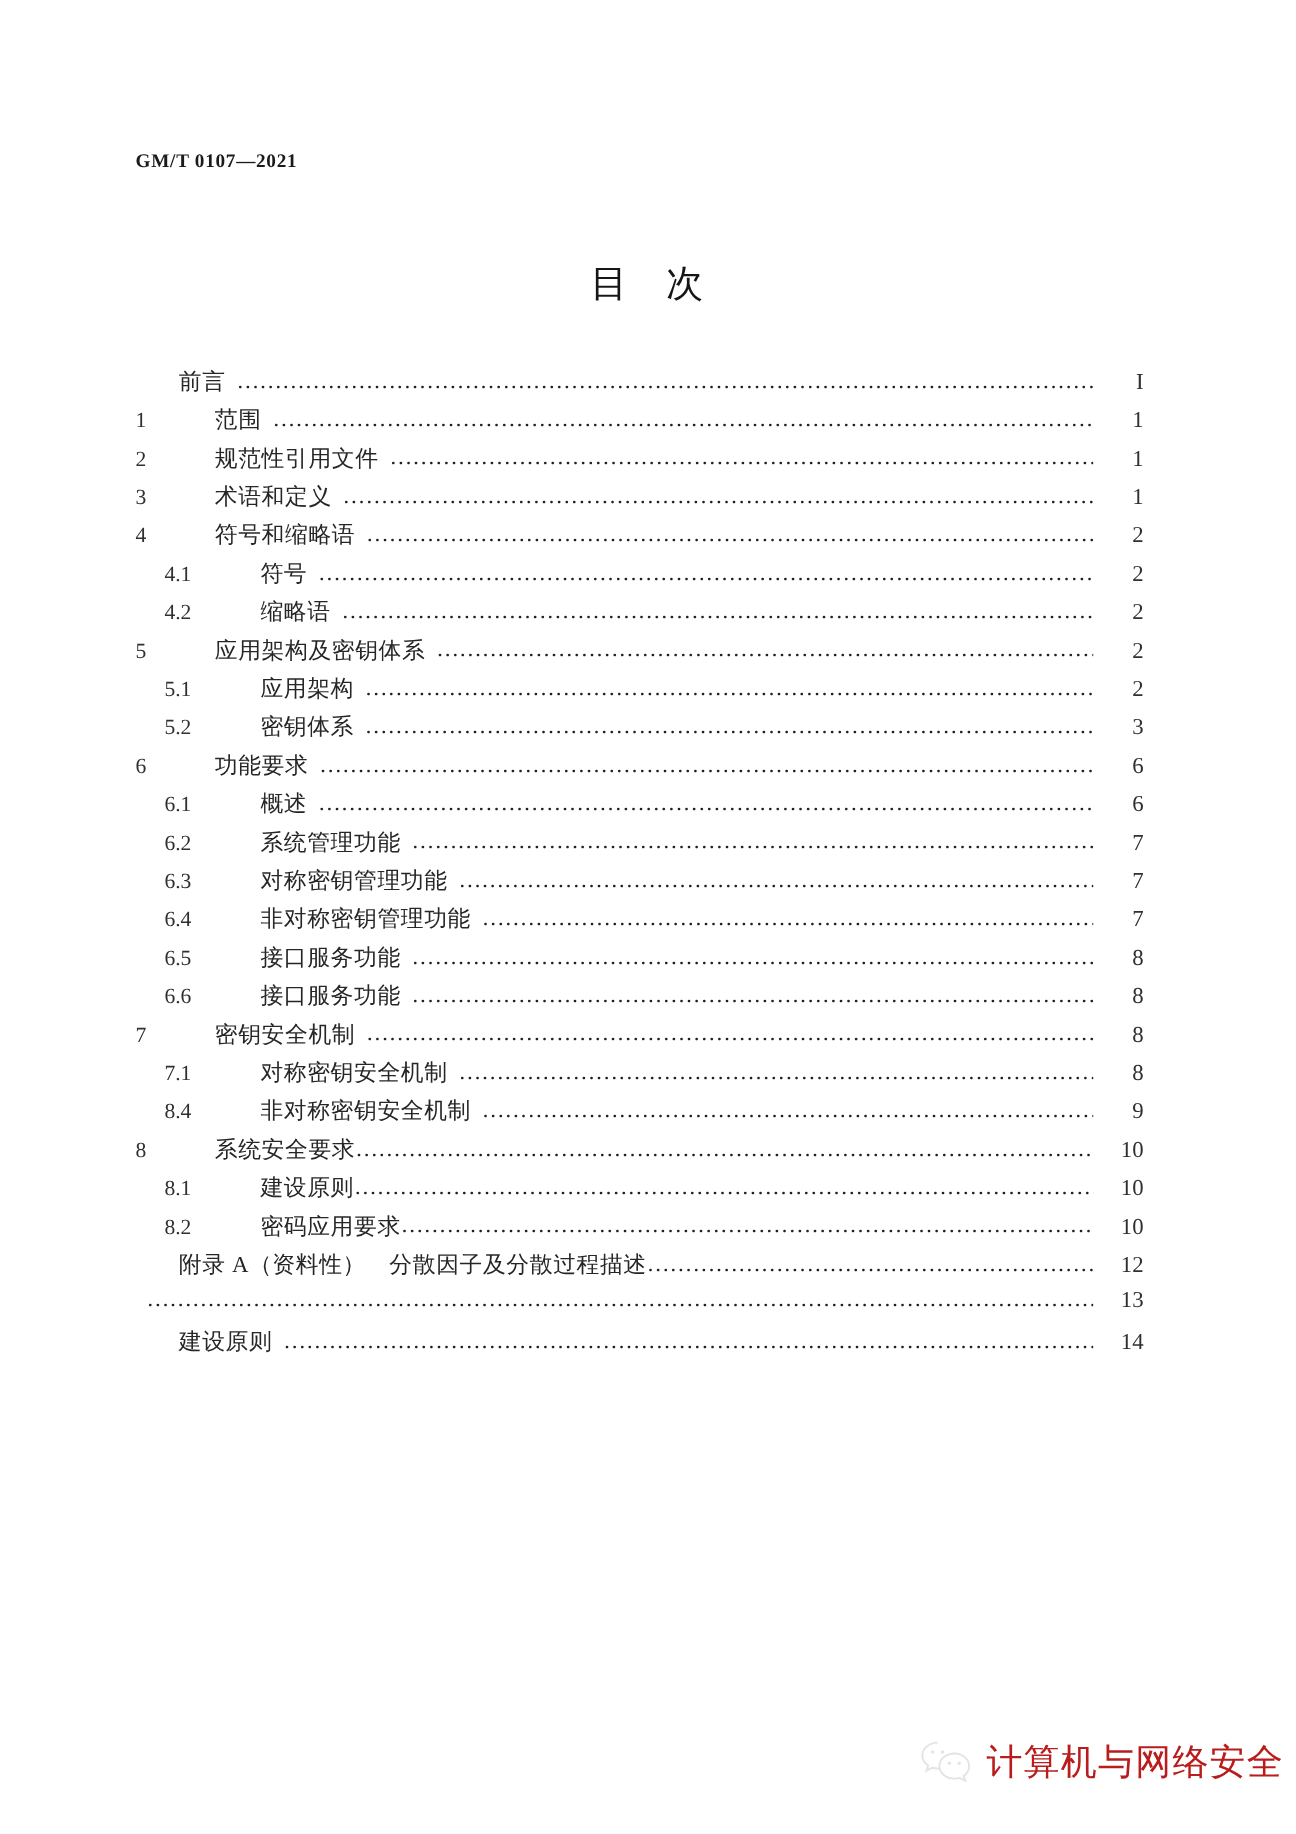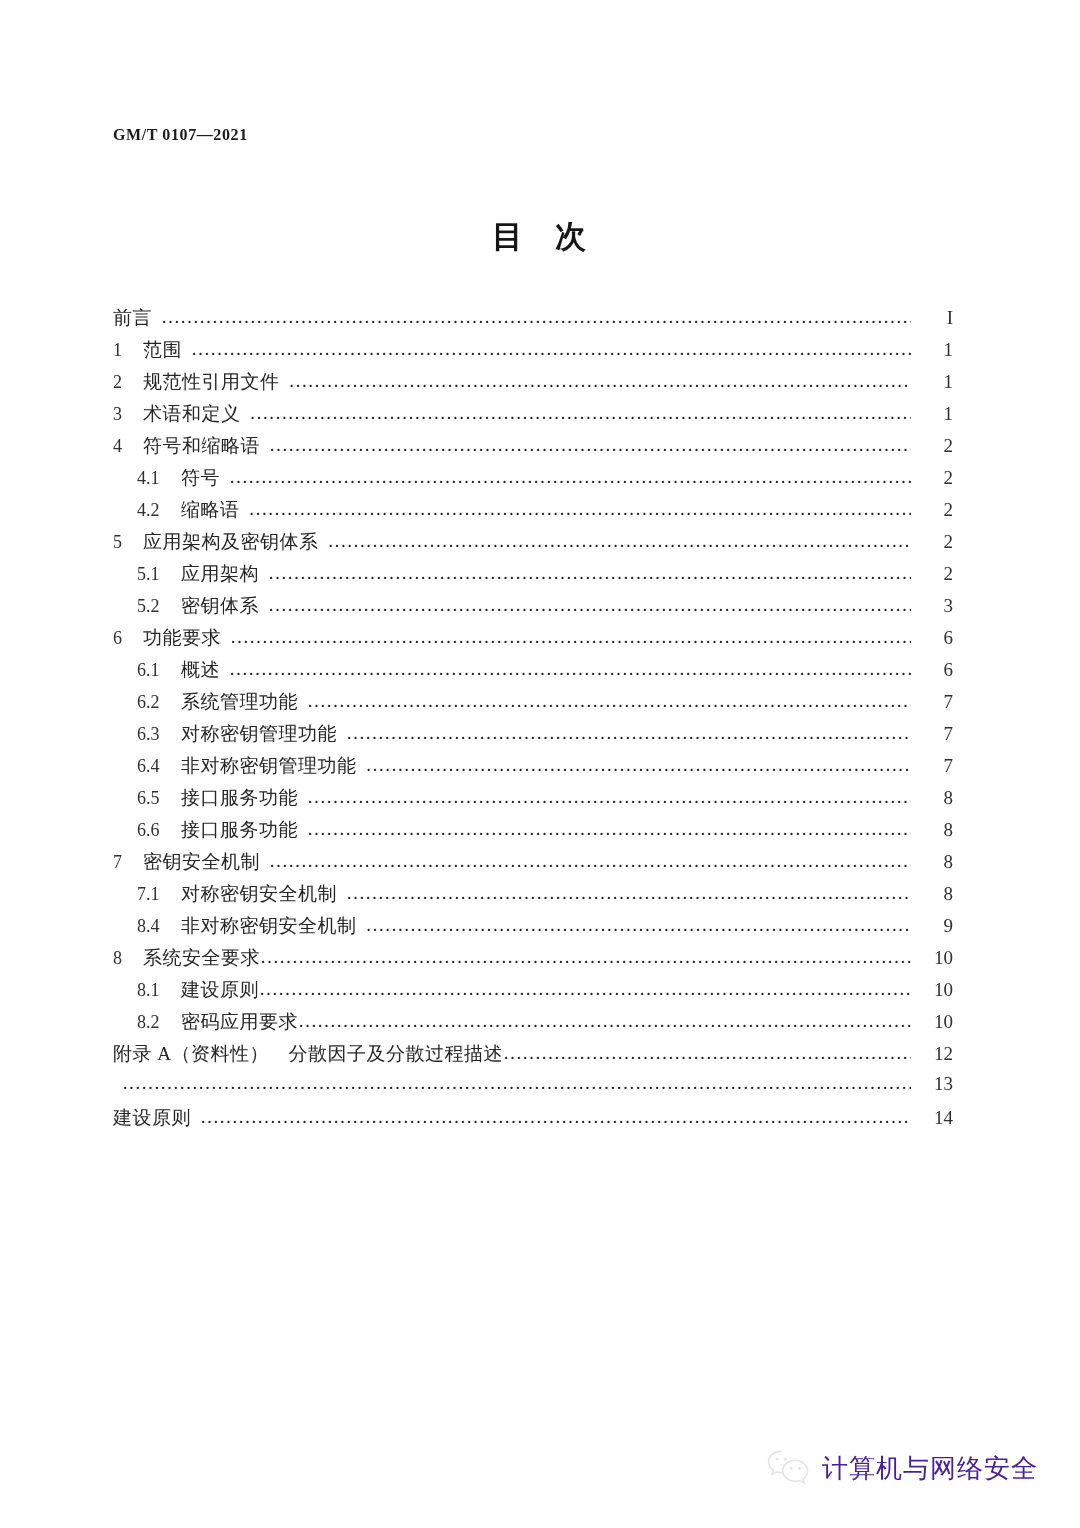--- a/index.html
+++ b/index.html
@@ -37,21 +37,21 @@
 
   
   .toc-title {
     position: absolute;
     left: 0;
     right: 0;
     top: 216px;
     text-align: center;
     font-family: "DejaVu Sans", "Liberation Sans", sans-serif;
     font-size: 31px;
-    font-weight: 700;
+    font-weight: 400;
     letter-spacing: 2px;
     color: #161616;
   }
   .toc-title .gap { display: inline-block; width: 30px; }
 
   
   .toc {
     position: absolute;
     left: 113px;
     top: 305px;
@@ -74,20 +74,21 @@
     display: inline-block;
     font-size: 18px;
     color: #303030;
   }
   .toc-row.lvl1 > .num { min-width: 30px; }
   .toc-row.lvl2 > .num { min-width: 44px; }
   .num:empty { display: none; }
 
   .label {
     letter-spacing: 0.5px;
+    margin-left: 36px;
   }
 
   .leader {
     flex: 1 1 auto;
     overflow: hidden;
     white-space: nowrap;
     font-size: 19px;
     line-height: 1;
     letter-spacing: 0px;
     color: #1f1f1f;
@@ -116,23 +117,23 @@
     top: 1448px;
     display: flex;
     align-items: center;
     gap: 10px;
     opacity: 1;
     user-select: none;
   }
   .wm-logo { width: 46px; height: 40px; display: block; }
   .wm-text {
     font-family: "DejaVu Sans", "Liberation Sans", sans-serif;
-    font-size: 26px;
+    font-size: 30px;
     letter-spacing: 1px;
-    color: #4c1d95;
+    color: #b91c1c;
     white-space: nowrap;
   }
 </style>
 </head>
 <body>
 
 <div class="page">
 
   <div class="doc-header">GM/T 0107—2021</div>
 

